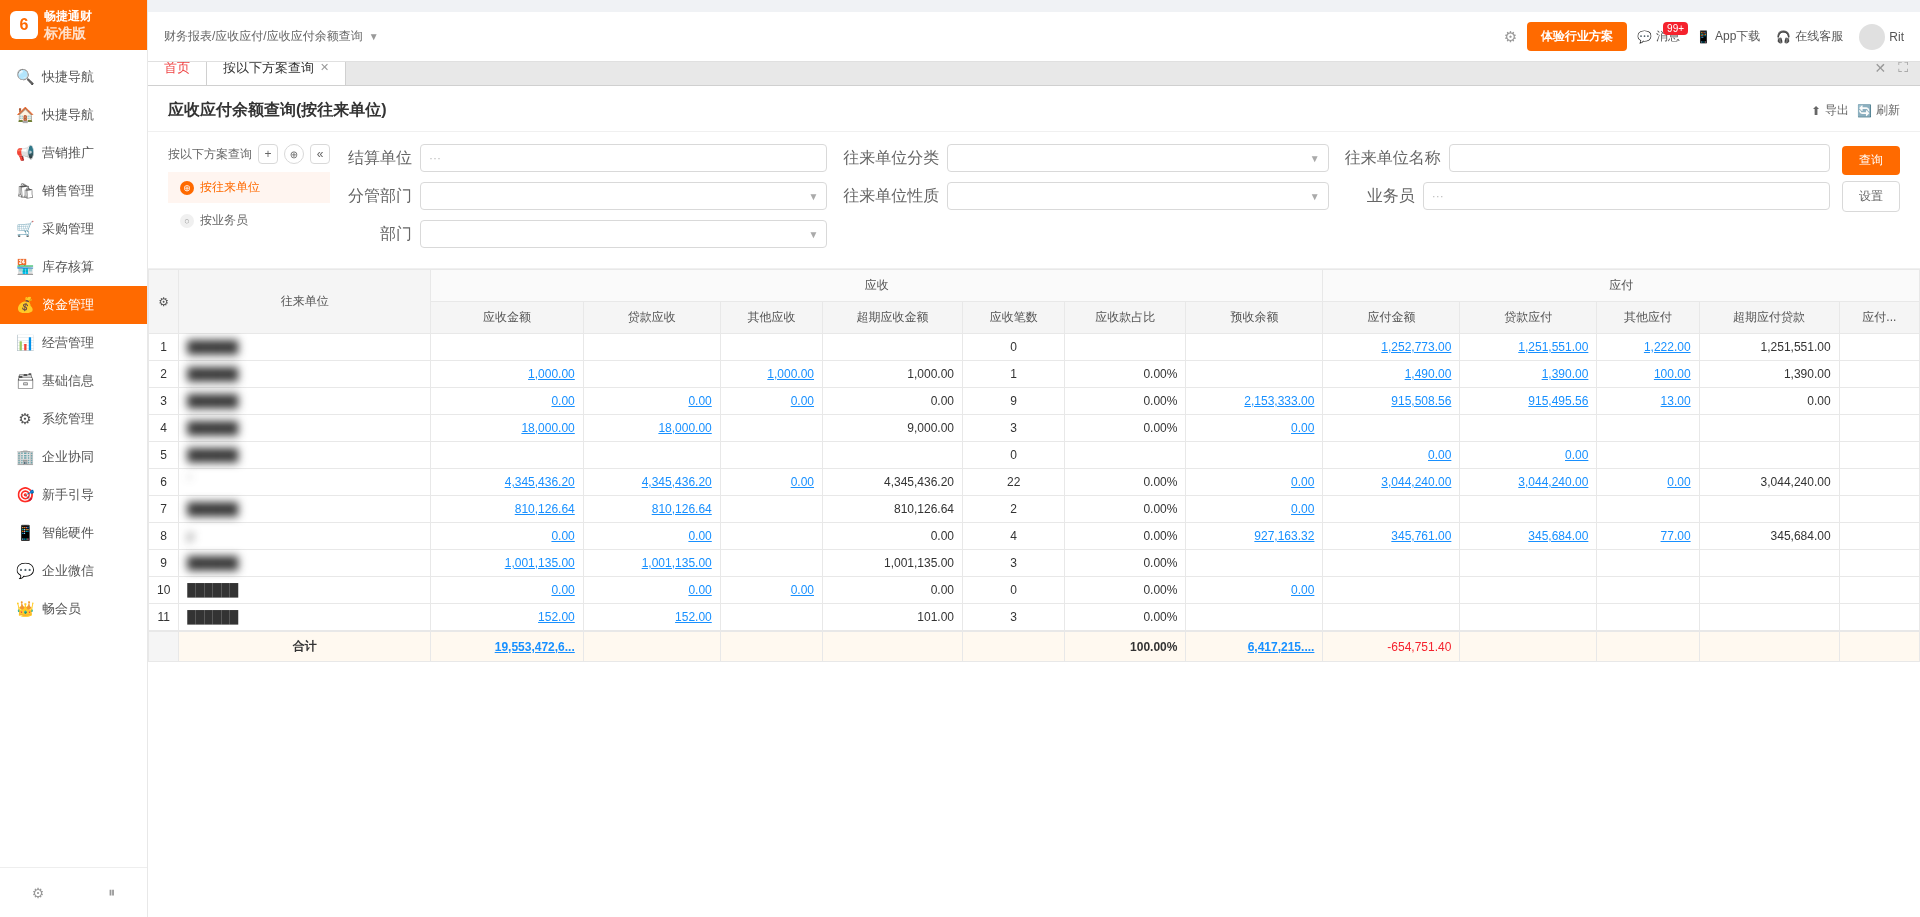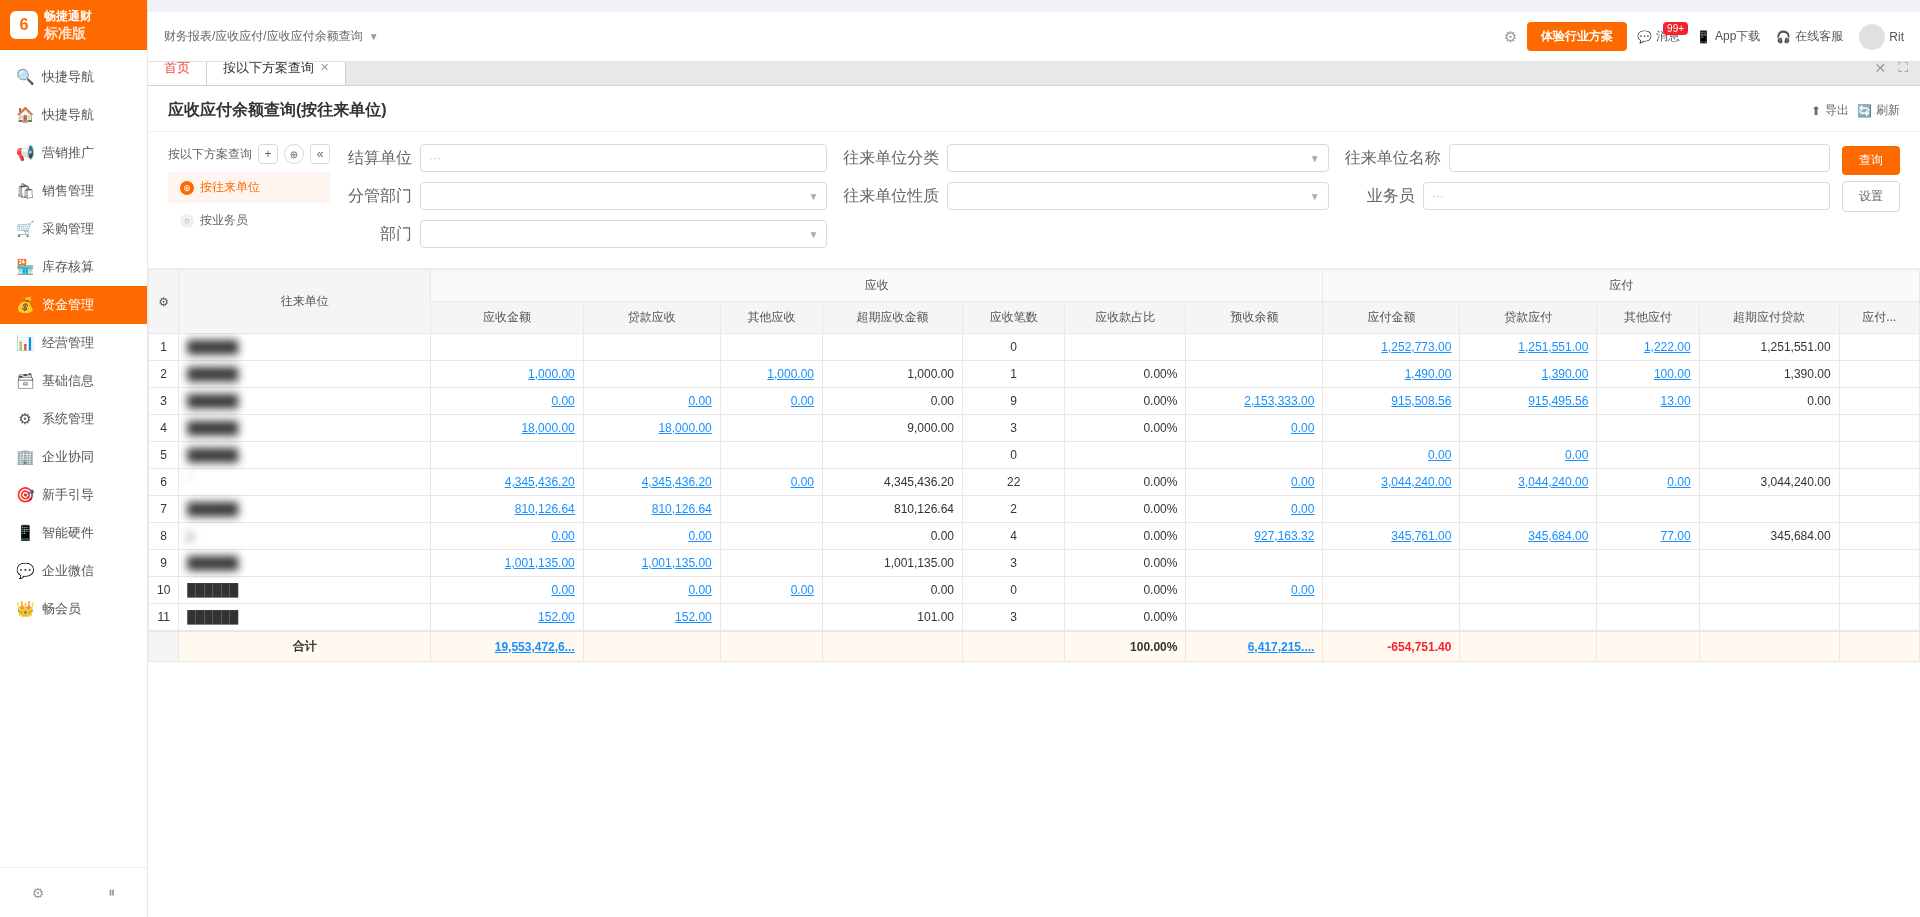--- a/index.html
+++ b/index.html
@@ -587,21 +587,21 @@
           <tr class="table-footer">
             <td class="settings-col"></td>
             <td style="text-align:center;font-weight:bold;">合计</td>
             <td class="num-cell link-cell">19,553,472,6...</td>
             <td></td>
             <td></td>
             <td></td>
             <td></td>
             <td class="num-cell">100.00%</td>
             <td class="num-cell link-cell">6,417,215....</td>
-            <td class="num-cell" style="color:#f5222d;font-weight:bold;">-654,751.40</td>
+            <td class="num-cell" style="color:#f5222d;font-weight:normal;">-654,751.40</td>
             <td></td>
             <td></td>
             <td></td>
             <td></td>
           </tr>
         </tfoot>
       </table>
     </div>
   </div>
 </div>

